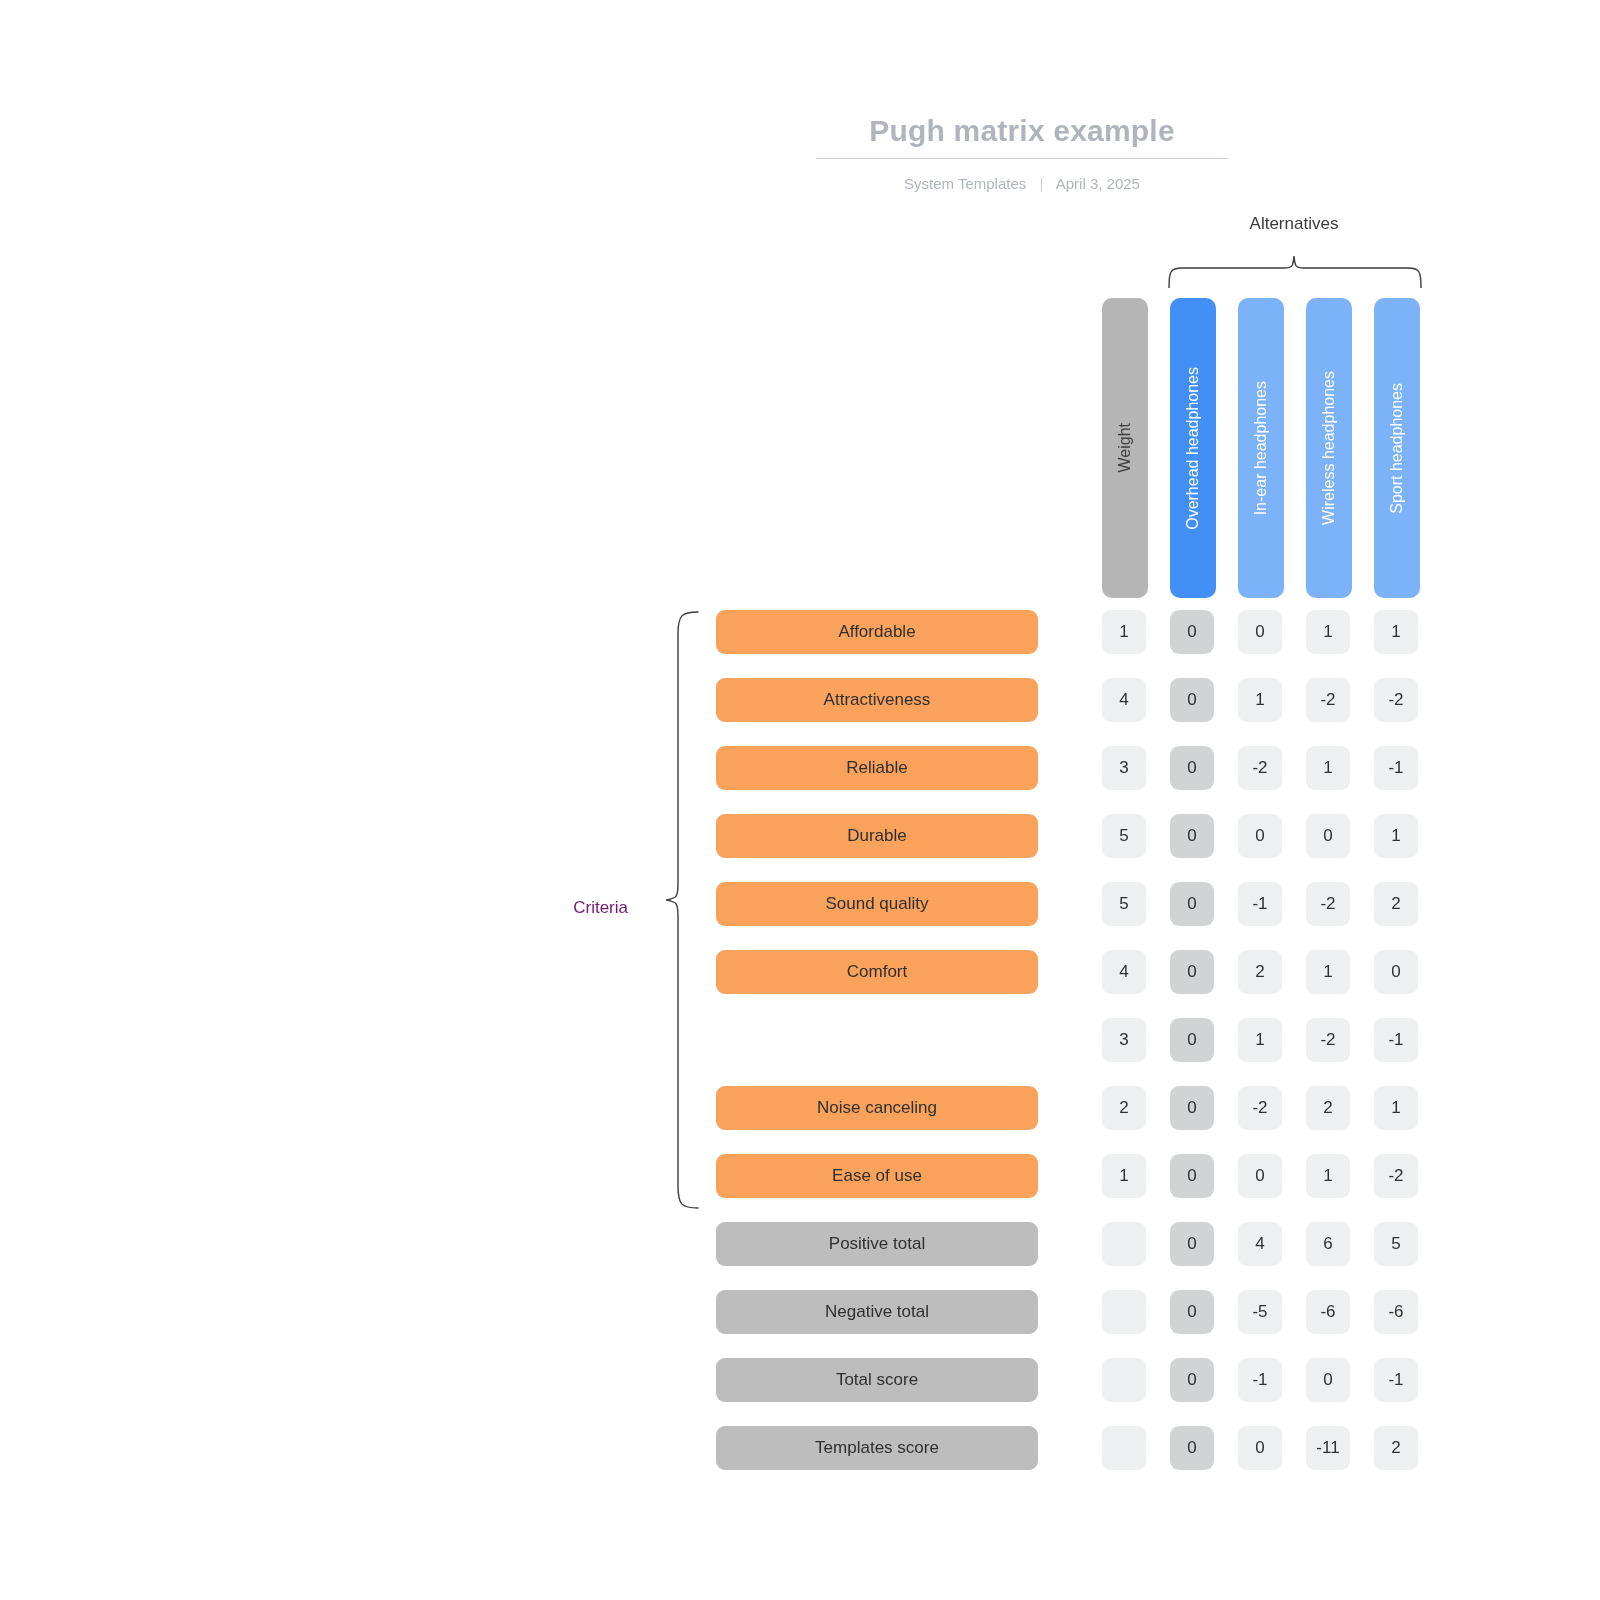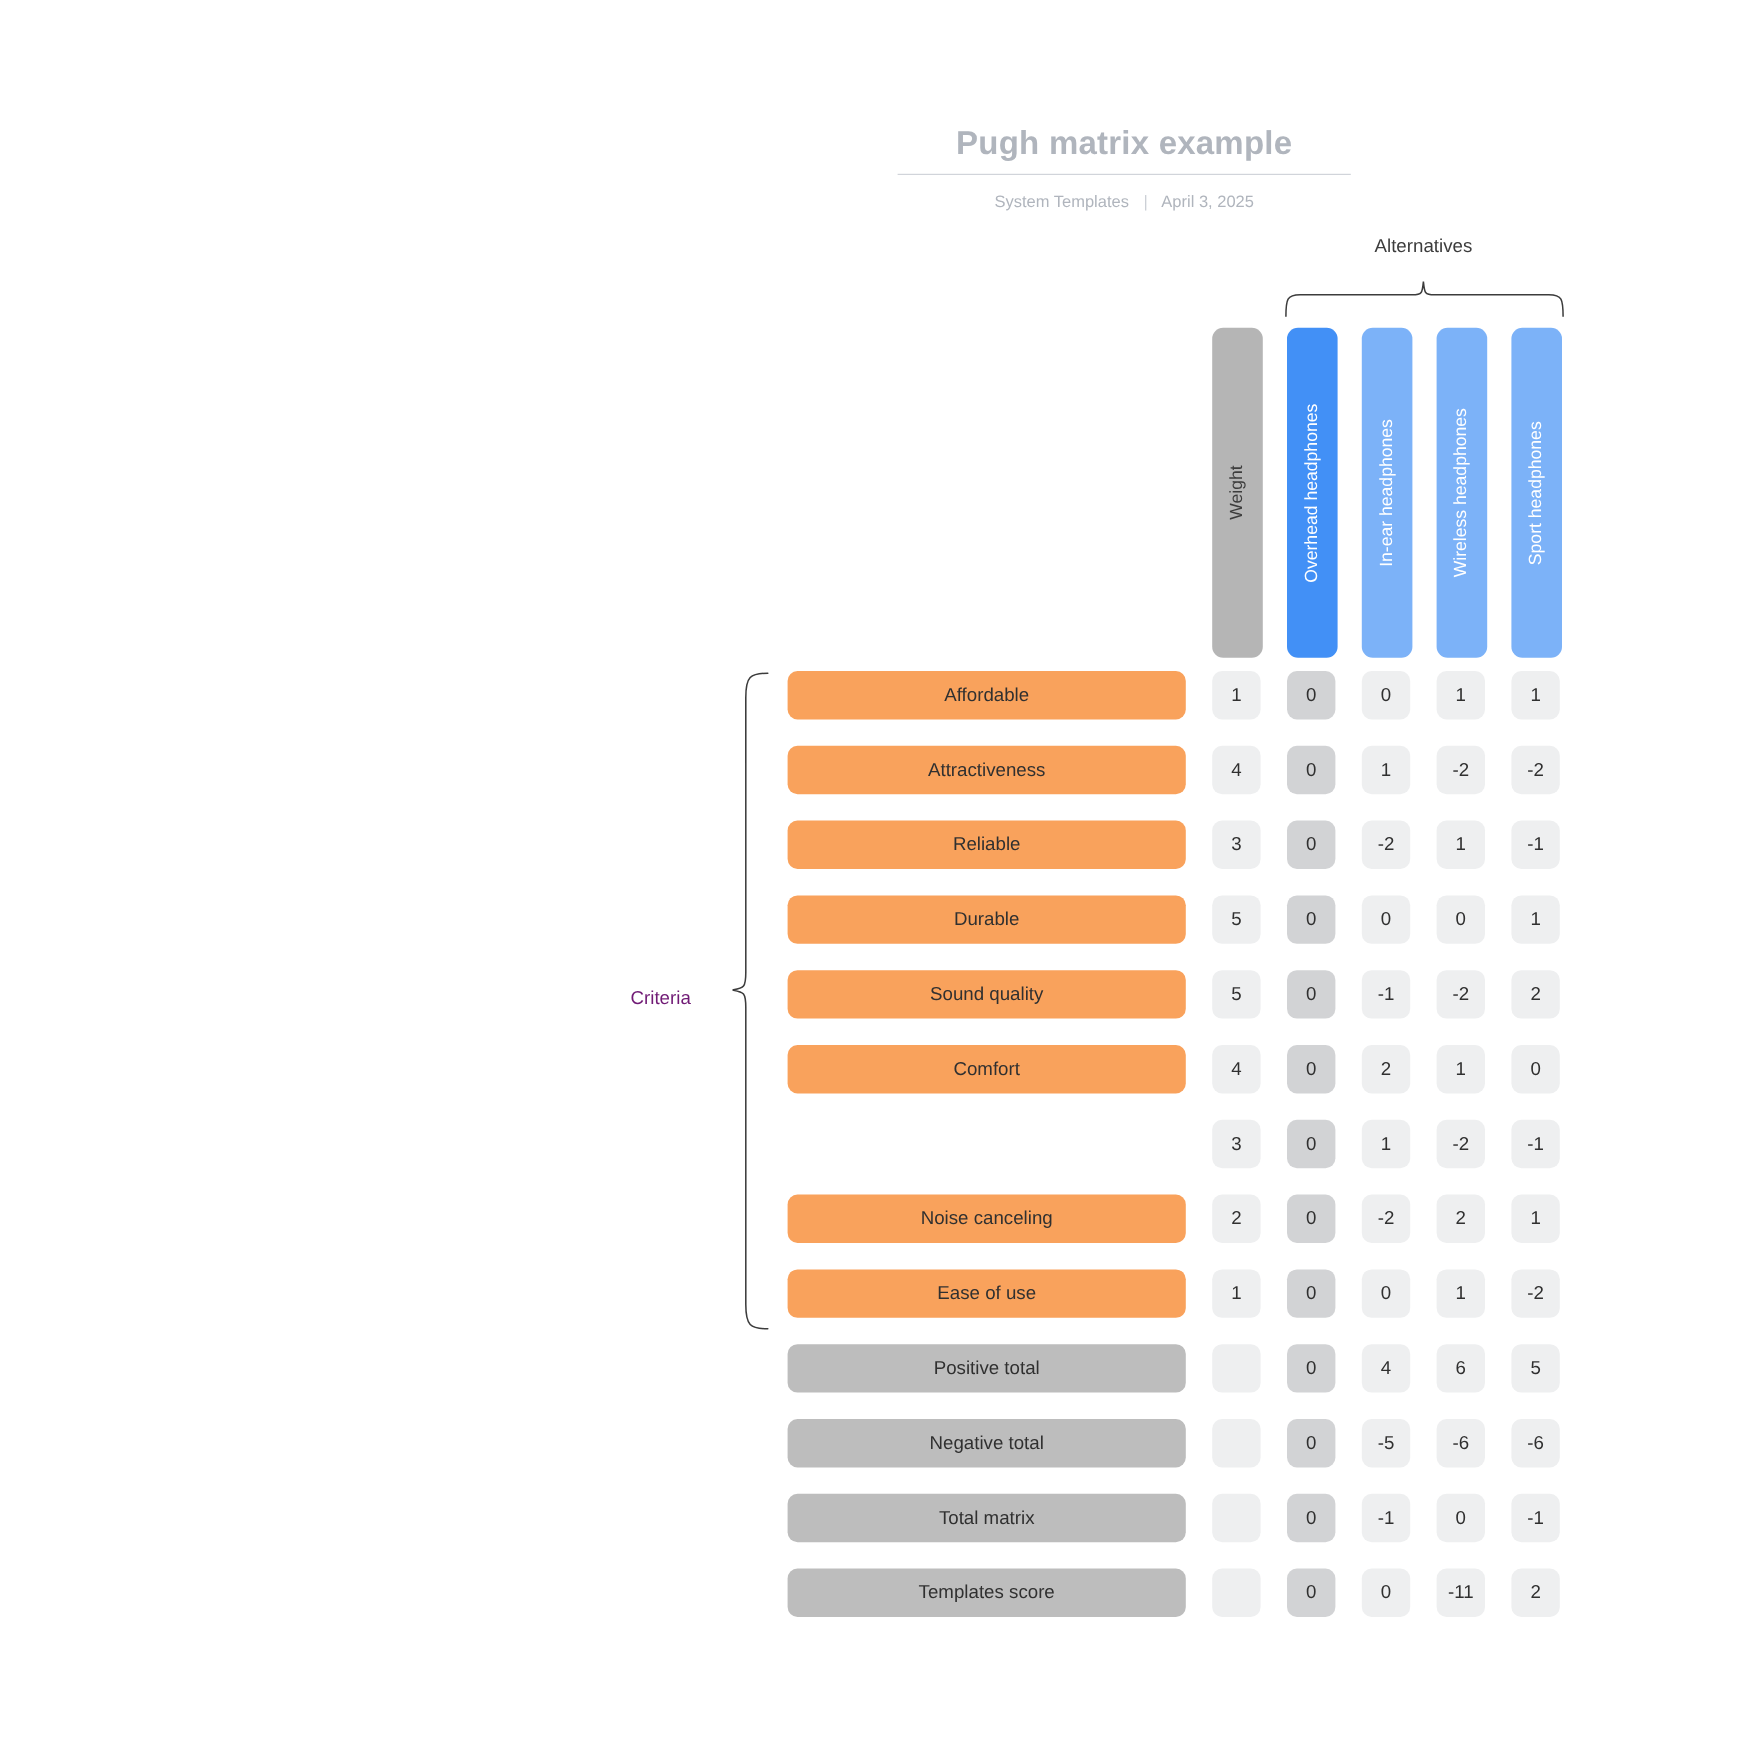--- a/index.html
+++ b/index.html
@@ -124,21 +124,21 @@
 
   
   .row {
     position: relative;
     height: 68px;
   }
   .row-label {
     position: absolute;
     left: 0;
     top: 8px;
-    width: 362px;
+    width: 322px;
     height: 44px;
     border-radius: 9px;
     display: flex;
     align-items: center;
     justify-content: center;
     font-size: 17px;
     color: #303030;
     box-sizing: border-box;
     padding: 0 10px;
   }
@@ -295,21 +295,21 @@
   <div class="row total">
     <div class="row-label">Negative total</div>
     <div class="cell empty" style="left:386px;"></div>
     <div class="cell datum-cell" style="left:454px;">0</div>
     <div class="cell" style="left:522px;">-5</div>
     <div class="cell" style="left:590px;">-6</div>
     <div class="cell" style="left:658px;">-6</div>
   </div>
 
   <div class="row total">
-    <div class="row-label">Total matrix</div>
+    <div class="row-label">Total score</div>
     <div class="cell empty" style="left:386px;"></div>
     <div class="cell datum-cell" style="left:454px;">0</div>
     <div class="cell" style="left:522px;">-1</div>
     <div class="cell" style="left:590px;">0</div>
     <div class="cell" style="left:658px;">-1</div>
   </div>
 
   <div class="row total">
     <div class="row-label">Templates score</div>
     <div class="cell empty" style="left:386px;"></div>

